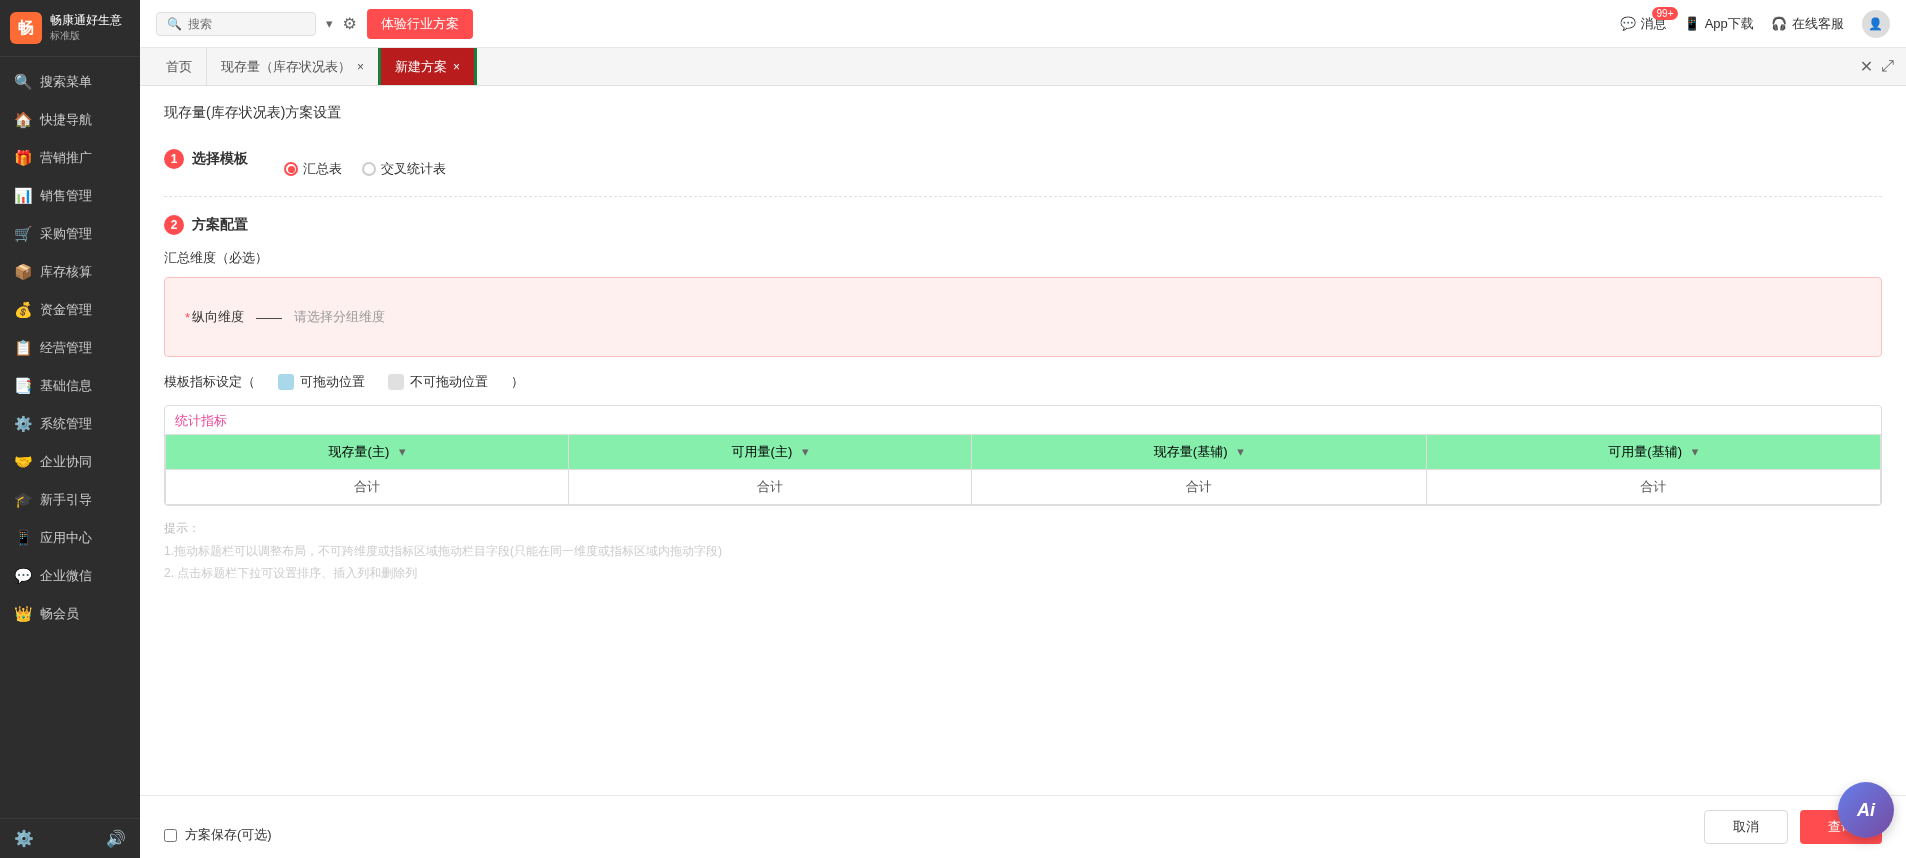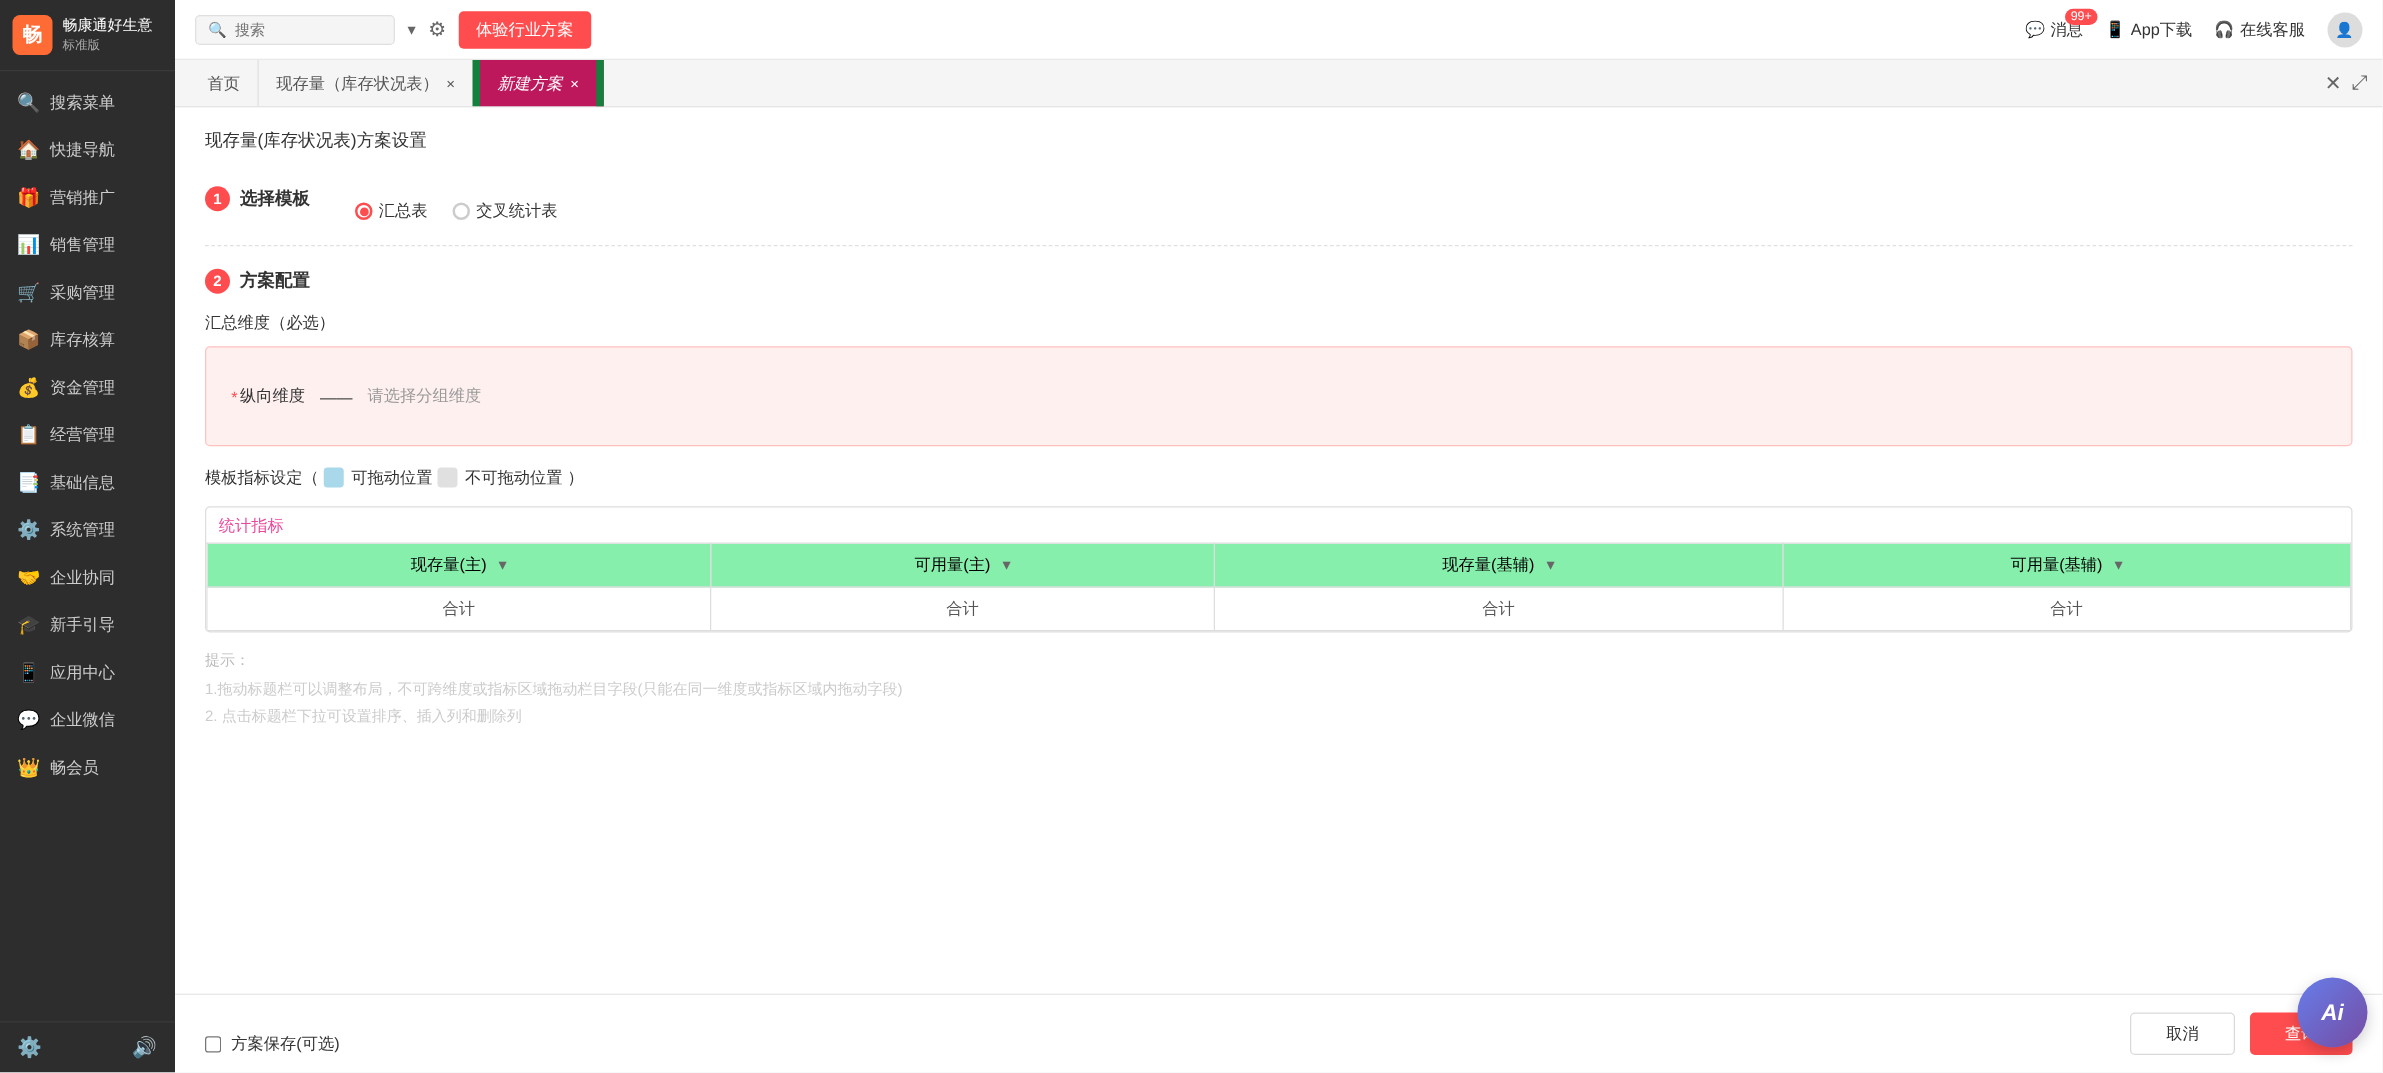--- a/index.html
+++ b/index.html
@@ -166,27 +166,26 @@
     }
     .tab {
       display: flex;
       align-items: center;
       gap: 6px;
       padding: 0 14px;
       height: 100%;
       font-size: 13px;
       cursor: pointer;
       color: #555;
-      border-right: 6px solid #15803d;
+      border-right: 3px solid #15803d;
     }
     .tab:first-child { border-left: none; }
     .tab.active {
-      background: #be185d;
+      background: #b91c1c;
       color: #fff;
-      font-style: italic;
     }
     .tab .close-icon { font-size: 12px; cursor: pointer; color: inherit; }
     .tab-home { color: #555; padding: 0 14px; height: 100%; display: flex; align-items: center; font-size: 13px; cursor: pointer; border-right: 1px solid #e0e0e0; }
     .tabbar-controls {
       margin-left: auto;
       display: flex;
       gap: 8px;
     }
     .tabbar-controls .ctrl-btn { font-size: 16px; cursor: pointer; color: #666; }
 
@@ -295,21 +294,21 @@
       align-items: center;
     }
     .dimension-required { color: #ff4d4f; margin-right: 2px; }
     .dimension-placeholder { color: #999; font-size: 13px; }
     .dimension-dash { color: #333; margin: 0 12px; }
     .dimension-label { color: #333; font-size: 13px; }
 
     
     .indicator-row {
       display: flex;
-      gap: 4px;
+      gap: 23px;
       margin-bottom: 14px;
       font-size: 13px;
       color: #333;
     }
     .indicator-badge {
       display: flex;
       align-items: center;
       gap: 6px;
       font-size: 13px;
     }

